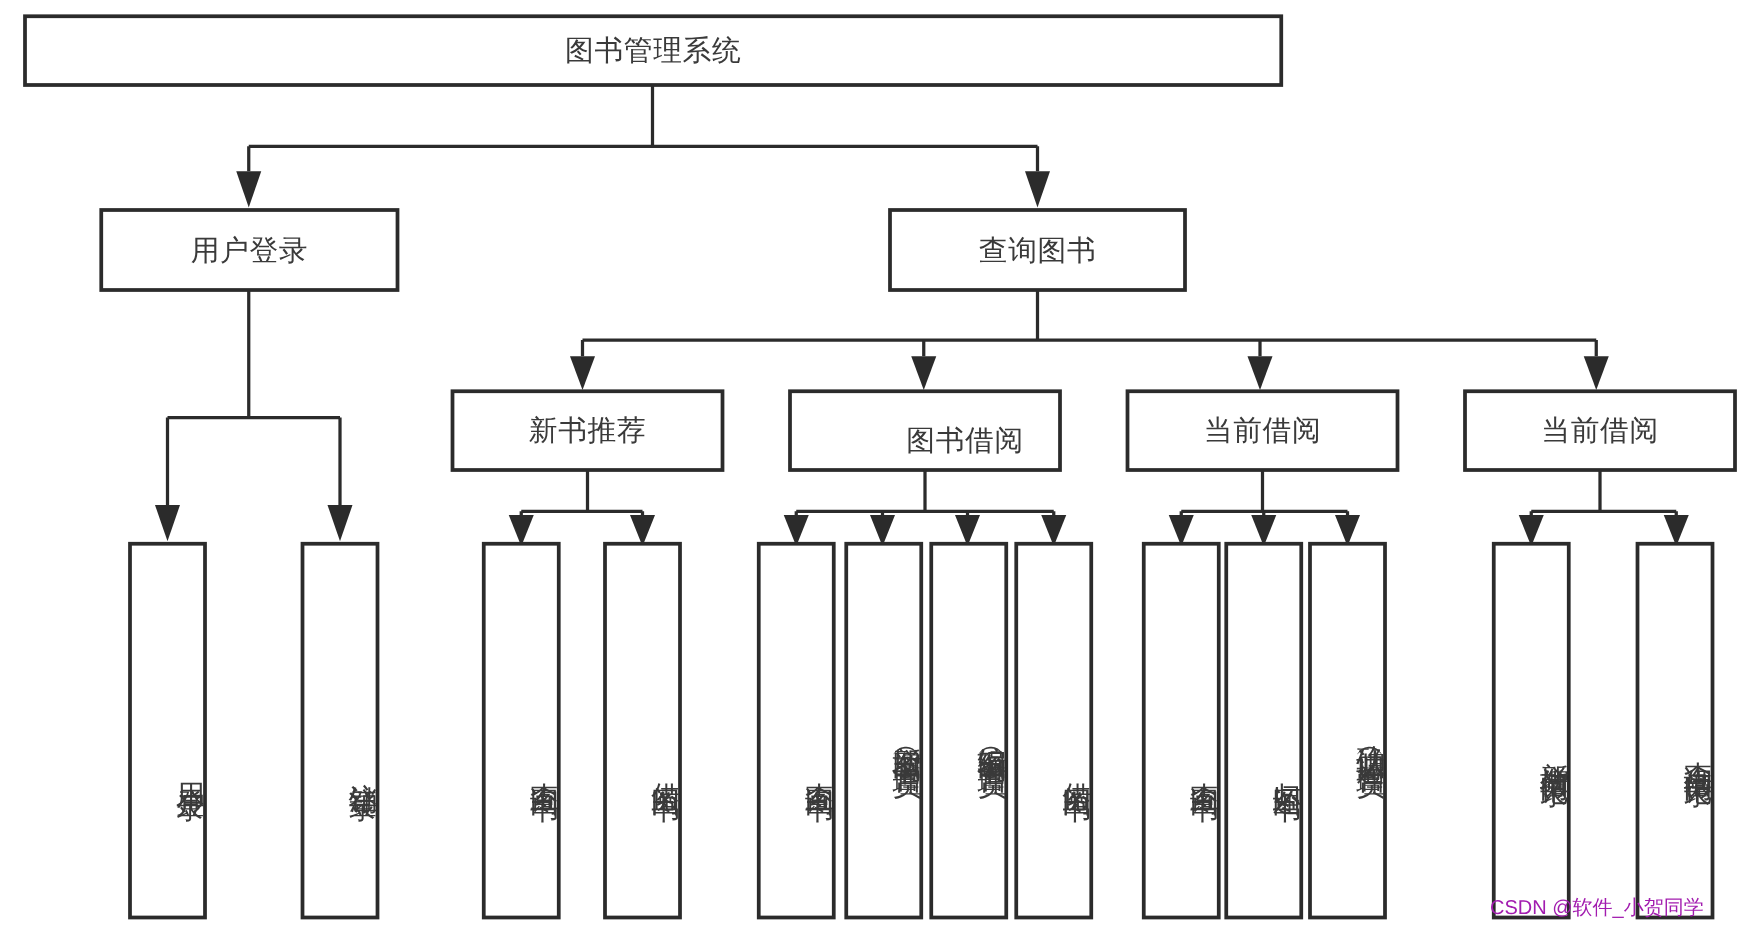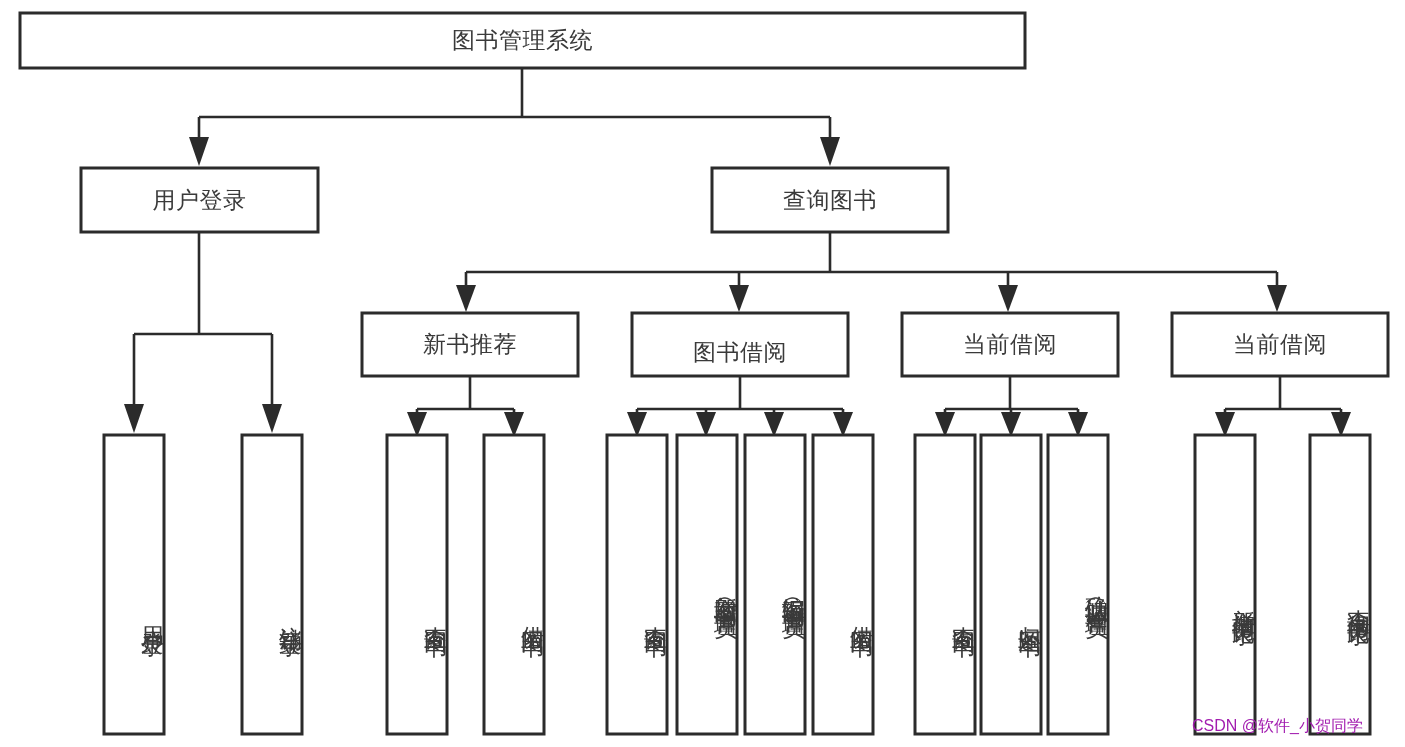--- a/index.html
+++ b/index.html
@@ -169,21 +169,21 @@
     <rect class="node-rect" x="1195" y="435" width="60" height="299"></rect>
     <rect class="node-rect" x="1310" y="435" width="60" height="299"></rect>
   </svg>
 
   <div class="node-label horiz" style="left:20px; top:13px; width:1005px; height:55px;">图书管理系统</div>
 
   <div class="node-label horiz" style="left:81px; top:168px; width:237px; height:64px;">用户登录</div>
   <div class="node-label horiz" style="left:712px; top:168px; width:236px; height:64px;">查询图书</div>
 
   <div class="node-label horiz" style="left:362px; top:313px; width:216px; height:63px;">新书推荐</div>
-  <div class="node-label horiz" style="left:632px; top:313px; width:216px; height:79px;border-radius:31px;">图书借阅</div>
+  <div class="node-label horiz" style="left:664px; top:313px; width:216px; height:79px;border-radius:31px;">图书借阅</div>
   <div class="node-label horiz" style="left:902px; top:313px; width:216px; height:63px;">当前借阅</div>
   <div class="node-label horiz" style="left:1172px; top:313px; width:216px; height:63px;">当前借阅</div>
 
   <div class="node-label vert" style="left:104px; top:488px; width:60px; height:246px;">用户登录</div>
   <div class="node-label vert" style="left:242px; top:488px; width:60px; height:246px;">注销登录</div>
 
   <div class="node-label vert" style="left:387px; top:488px; width:60px; height:246px;">查询图书</div>
   <div class="node-label vert" style="left:484px; top:488px; width:60px; height:246px;">借阅图书</div>
 
   <div class="node-label vert" style="left:607px; top:488px; width:60px; height:246px;">查询图书</div>

